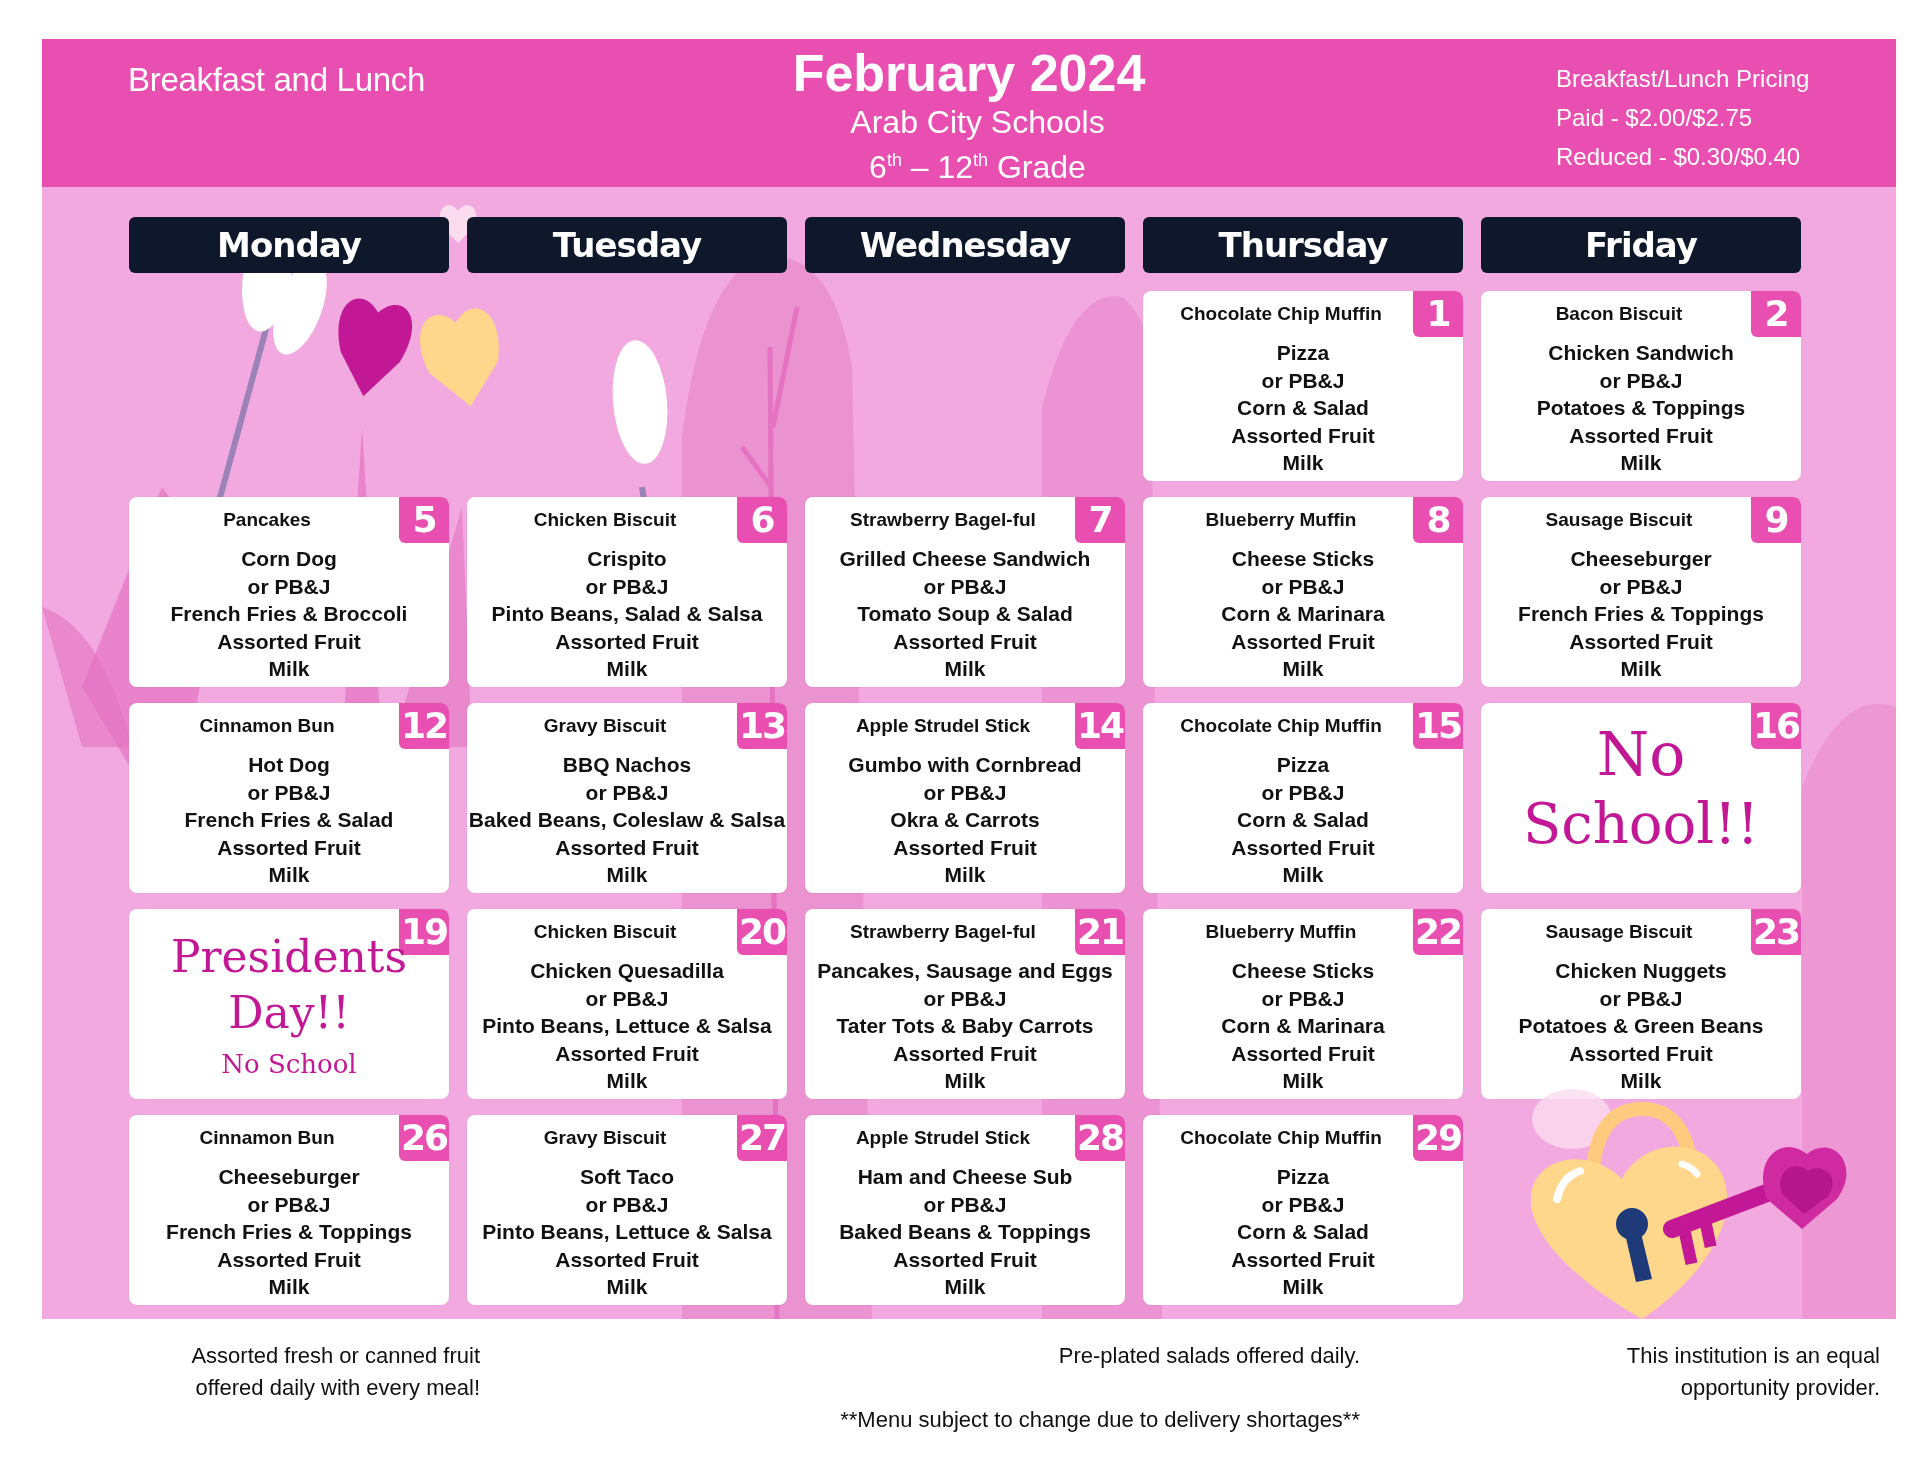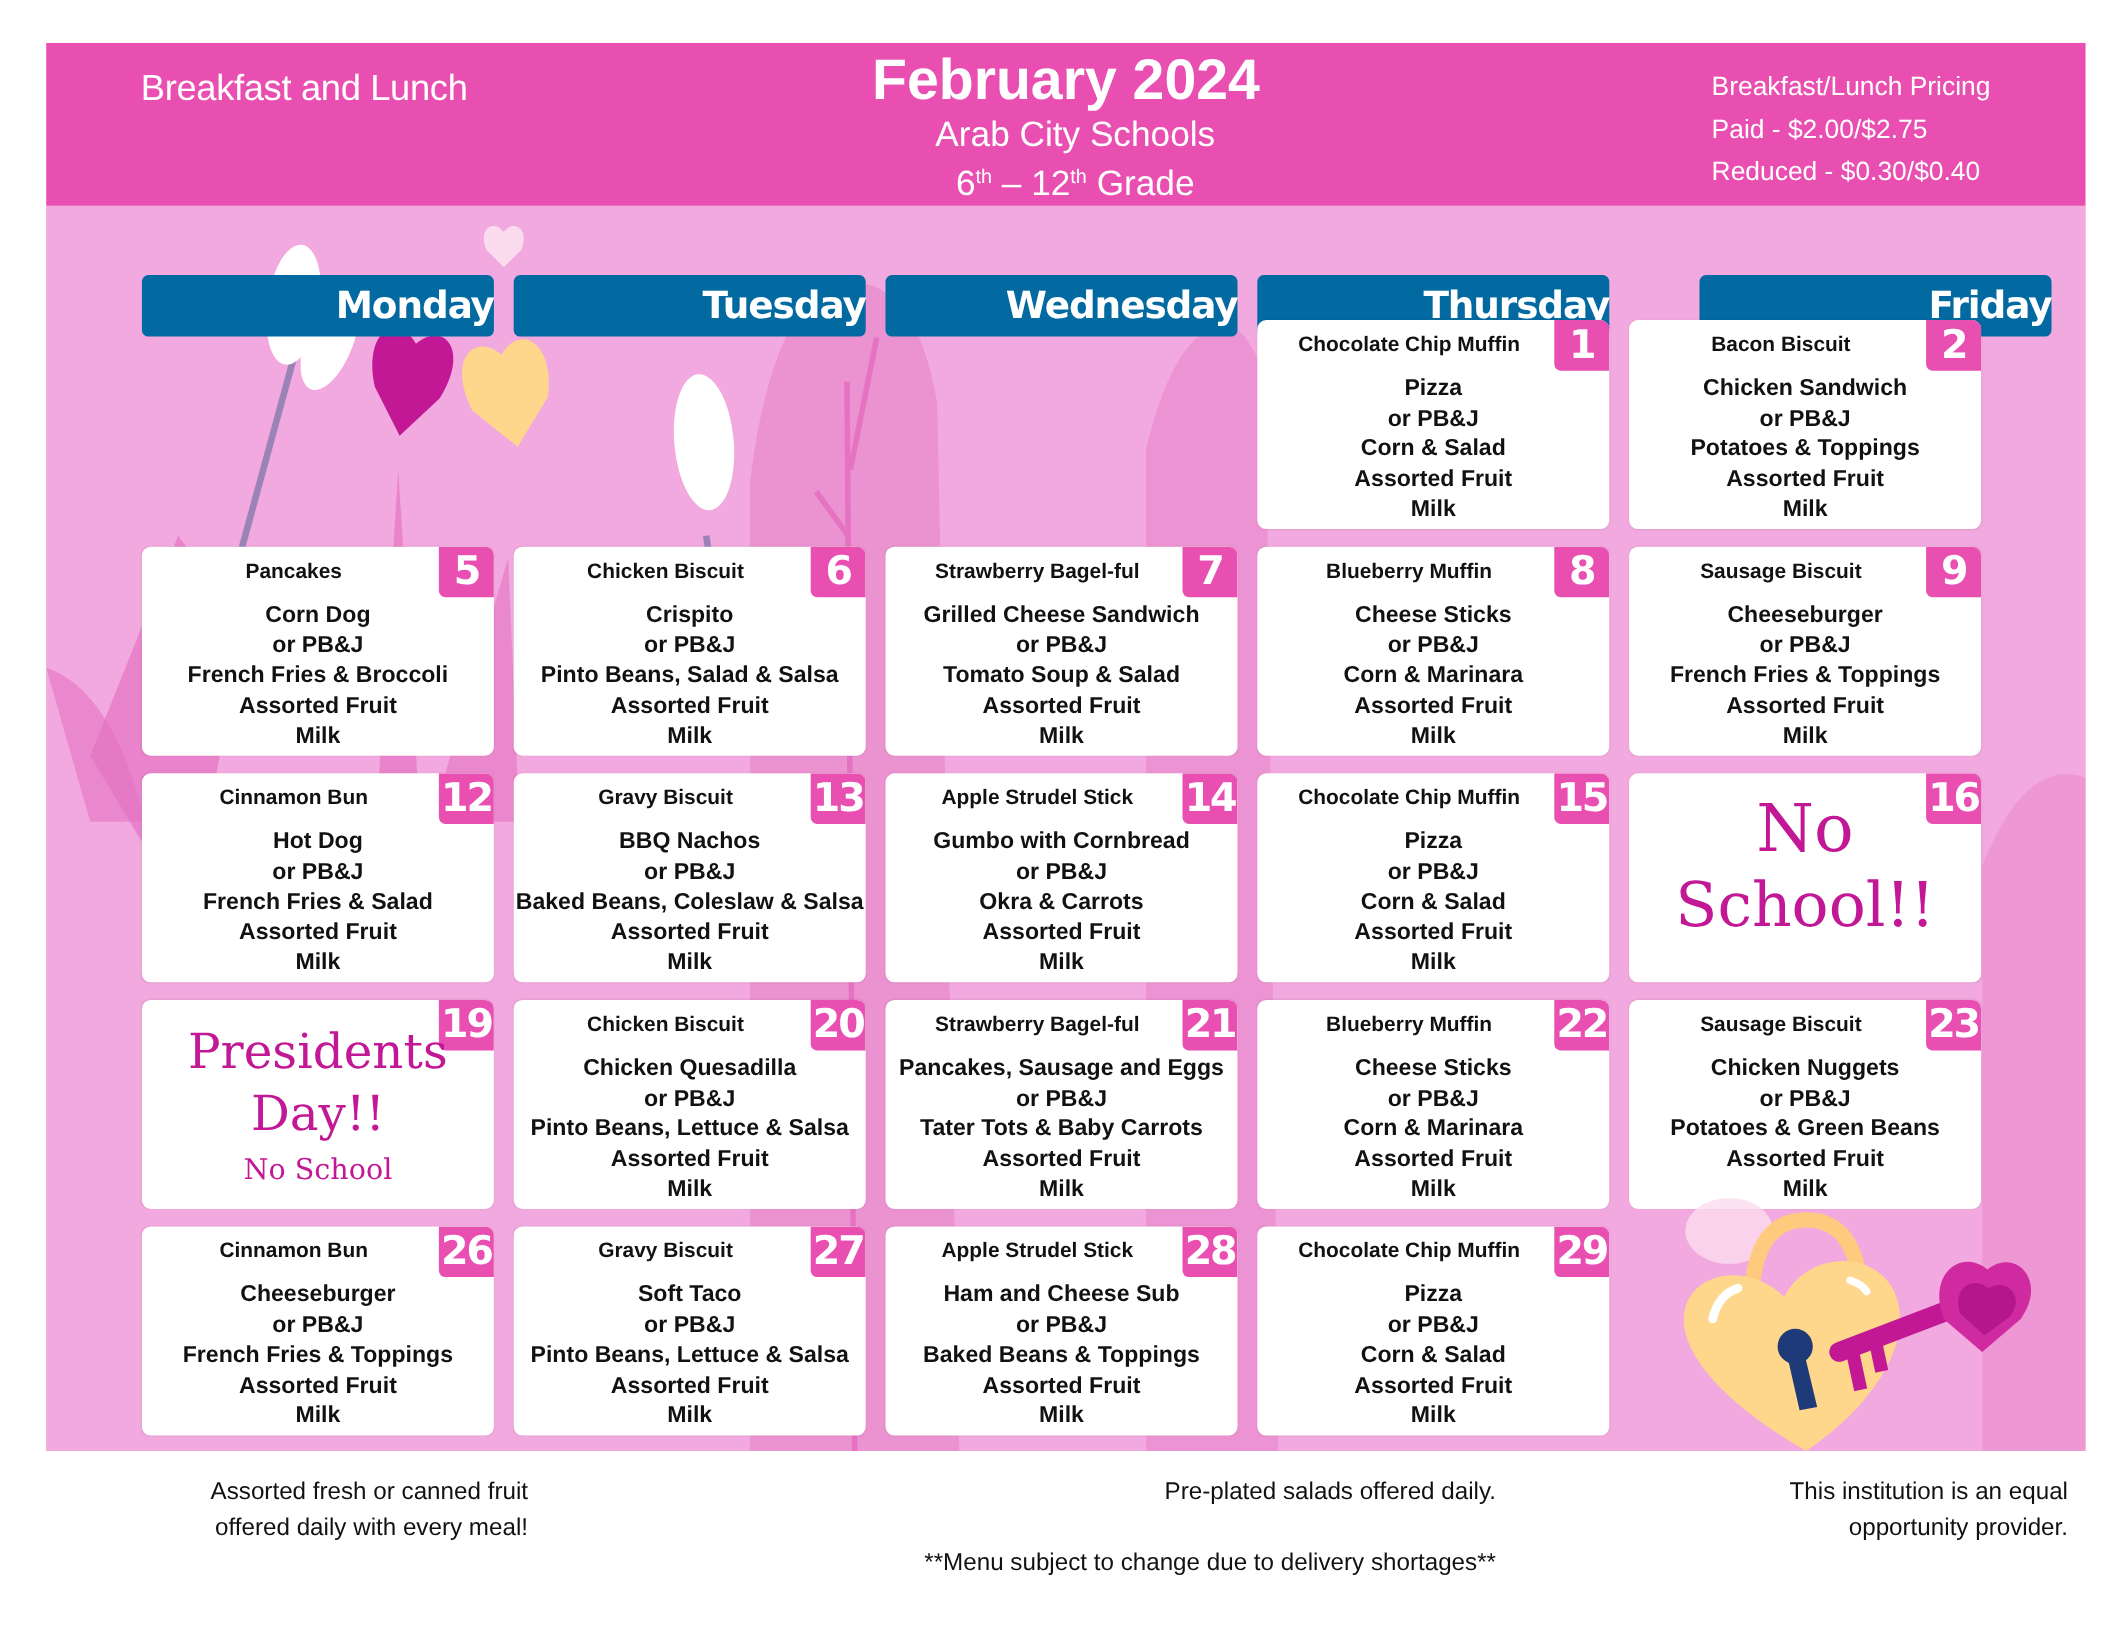--- a/index.html
+++ b/index.html
@@ -7,21 +7,21 @@
   .sheet { position:absolute; left:42px; top:39px; width:1854px; height:1280px; background:#f2a9df; overflow:hidden; }
   .header { position:absolute; left:0; top:0; width:1854px; height:148px; background:#e94fb1; color:#fff; }
   .hdr-left { position:absolute; left:86px; top:22px; font-size:33px; font-family:"Liberation Sans Narrow","Liberation Sans", sans-serif; letter-spacing:-0.3px; }
   .hdr-center { position:absolute; left:0; right:0; top:4px; text-align:center; }
   .hdr-title { font-size:52px; font-weight:bold; line-height:60px; }
   .hdr-sub { font-size:32px; line-height:38px;padding-left:17px; }
   .hdr-sub sup { font-size:18px; }
   .hdr-right { position:absolute; right:20px; top:20px; width:320px; font-size:26px; line-height:39px; font-family:Liberation Sans, sans-serif; font-size:24px; }
   .deco { position:absolute; left:0; top:148px; width:1854px; height:1132px; }
   .dayheads { position:absolute; top:178px; left:87px; }
-  .dayhead { position:absolute; top:0; width:320px; height:56px; background:#0369a1; border-radius:6px; color:#fff; font-size:34px; font-weight:bold; text-align:right; line-height:56px; letter-spacing:-1px; font-family:"DejaVu Sans", sans-serif;margin-top:33px; }
+  .dayhead { position:absolute; top:0; width:320px; height:56px; background:#0f172a; border-radius:6px; color:#fff; font-size:34px; font-weight:bold; text-align:center; line-height:56px; letter-spacing:-1px; font-family:"DejaVu Sans", sans-serif; }
   .cell { position:absolute; width:320px; height:190px; background:#fff; border-radius:8px; box-shadow:0 0 2px rgba(0,0,0,.08); overflow:hidden; }
   .daynum { position:absolute; right:0; top:0; width:50px; height:46px; background:#e94fb1; color:#fff; font-size:36px; font-weight:bold; text-align:center; line-height:46px; border-bottom-left-radius:6px; font-family:"DejaVu Sans", sans-serif; letter-spacing:-2px; }
   .bfast { position:absolute; left:0; right:44px; top:12px; text-align:center; font-size:19px; font-weight:bold; color:#111; white-space:nowrap; }
   .lunch { position:absolute; left:0; right:0; top:48px; text-align:center; font-size:21px; font-weight:bold; color:#111; line-height:27.5px; }
   .lunch div { white-space:nowrap; }
   .holiday { position:absolute; left:0; right:0; text-align:center; color:#c21895; font-family:"DejaVu Serif", serif; }
   .footer { position:absolute; top:1340px; font-family:"Liberation Sans", sans-serif; font-size:22px; color:#111; text-align:right; line-height:32px; }
 </style>
 </head>
 <body>
@@ -61,21 +61,21 @@
     <line x1="735" y1="1132" x2="728" y2="160" stroke="#e573c2" stroke-width="5"></line>
     <line x1="729" y1="300" x2="700" y2="260" stroke="#e573c2" stroke-width="5"></line>
     <line x1="731" y1="240" x2="755" y2="120" stroke="#e573c2" stroke-width="5"></line>
   </svg>
 
   <div class="dayheads" style="top:178px; left:87px;">
     <div class="dayhead" style="left:0px;">Monday</div>
     <div class="dayhead" style="left:338px;">Tuesday</div>
     <div class="dayhead" style="left:676px;">Wednesday</div>
     <div class="dayhead" style="left:1014px;">Thursday</div>
-    <div class="dayhead" style="left:1416px;">Friday</div>
+    <div class="dayhead" style="left:1352px;">Friday</div>
   </div>
 
   <div id="grid">
       <div class="cell" style="left: 1101px; top: 252px;">
         <div class="daynum">1</div>
         <div class="bfast">Chocolate Chip Muffin</div>
         <div class="lunch">
           <div>Pizza</div>
           <div>or PB&amp;J</div>
           <div>Corn &amp; Salad</div>

